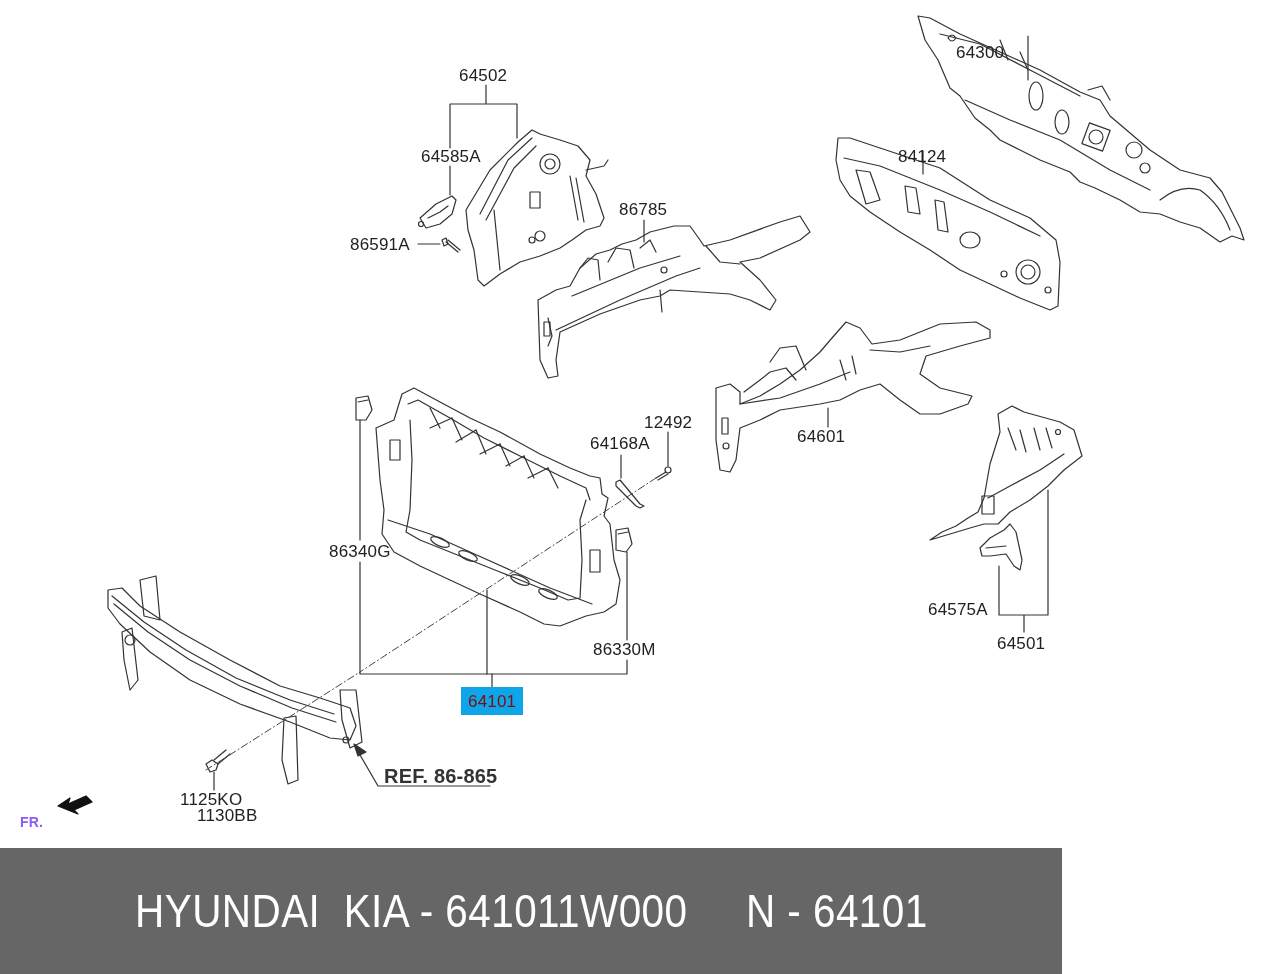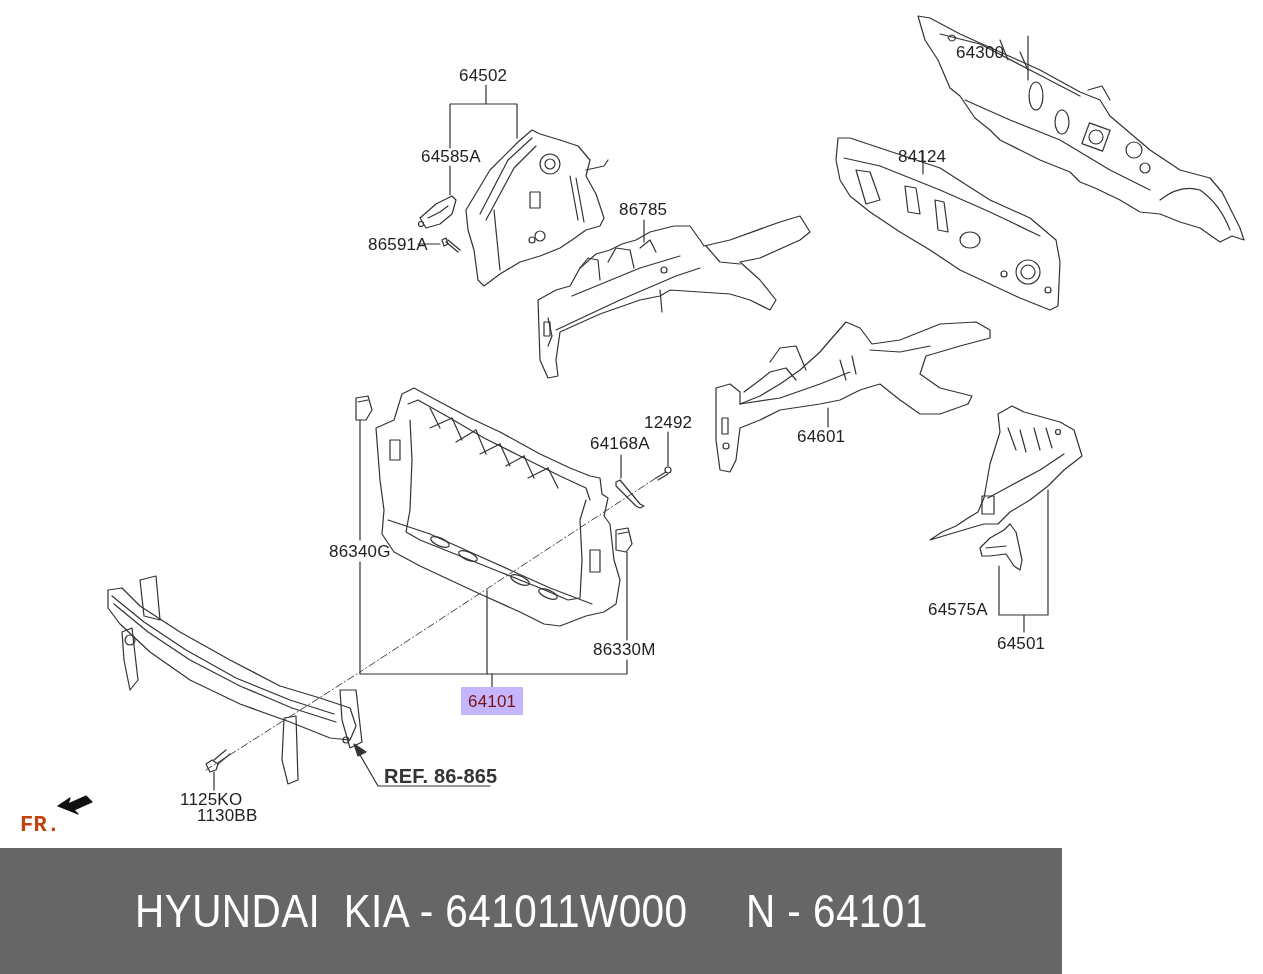--- a/index.html
+++ b/index.html
@@ -1,22 +1,22 @@
 <!DOCTYPE html>
 <html><head>
 <meta charset="utf-8">
 <style>
   html, body { margin:0; padding:0; background:#ffffff; }
   body { width:1263px; height:974px; position:relative; overflow:hidden; font-family:"Liberation Sans", sans-serif; }
   #canvas { position:absolute; left:0; top:0; width:1263px; height:848px; background:#ffffff; }
   svg.parts { position:absolute; left:0; top:0; }
   .lbl { position:absolute; font-family:"Liberation Sans", sans-serif; font-size:17px; color:#222; line-height:1; white-space:nowrap; letter-spacing:0.2px; }
-  .lbl.hl { background:#c4b5fd; color:#7a1010; padding:6px 7px 5px 7px; font-size:17px; }
+  .lbl.hl { background:#0ea5e9; color:#7a1010; padding:6px 7px 5px 7px; font-size:17px; }
   .lbl.ref { font-weight:bold; font-size:20px; color:#333; }
-  .lbl.fr { font-weight:bold; font-size:22px; color:#c2410c;font-family:Liberation Mono, monospace; }
+  .lbl.fr { font-weight:bold; font-size:14px; color:#8b5cf6; }
   #footer { position:absolute; left:0; top:848px; width:1062px; height:126px; background:#666666; display:flex; align-items:center; justify-content:center; }
   #footer-text { color:#ffffff; font-family:"Liberation Sans", sans-serif; font-size:46px; transform:scaleX(0.88); letter-spacing:0.5px; white-space:pre; }
 </style>
 </head>
 <body>
 
 <div id="canvas">
   <svg class="parts" width="1263" height="848" viewBox="0 0 1263 848" fill="none" stroke="#333" stroke-width="1.2" stroke-linejoin="round" stroke-linecap="round">
 
     <g>
@@ -186,21 +186,21 @@
       <path d="M206,770 L360,672"></path>
     </g>
 
     <path d="M58,806 L70,798 L68,804 L86,796 L92,802 L74,810 L78,814 Z" fill="#111" stroke="#111"></path>
   </svg>
 
   <span class="lbl" style="left:956px;top:16px;margin-top:28px;">64300</span>
   <span class="lbl" style="left:898px;top:148px;">84124</span>
   <span class="lbl" style="left:459px;top:67px;">64502</span>
   <span class="lbl" style="left:421px;top:148px;">64585A</span>
-  <span class="lbl" style="left:368px;top:236px;">86591A</span>
+  <span class="lbl" style="left:350px;top:236px;">86591A</span>
   <span class="lbl" style="left:619px;top:201px;">86785</span>
   <span class="lbl" style="left:797px;top:428px;">64601</span>
   <span class="lbl" style="left:644px;top:414px;">12492</span>
   <span class="lbl" style="left:590px;top:435px;">64168A</span>
   <span class="lbl" style="left:329px;top:543px;">86340G</span>
   <span class="lbl" style="left:593px;top:641px;">86330M</span>
   <span class="lbl hl" style="left:461px;top:687px;">64101</span>
   <span class="lbl" style="left:928px;top:579px;margin-top:22px;">64575A</span>
   <span class="lbl" style="left:997px;top:635px;">64501</span>
   <span class="lbl" style="left:180px;top:791px;">1125KO</span>

